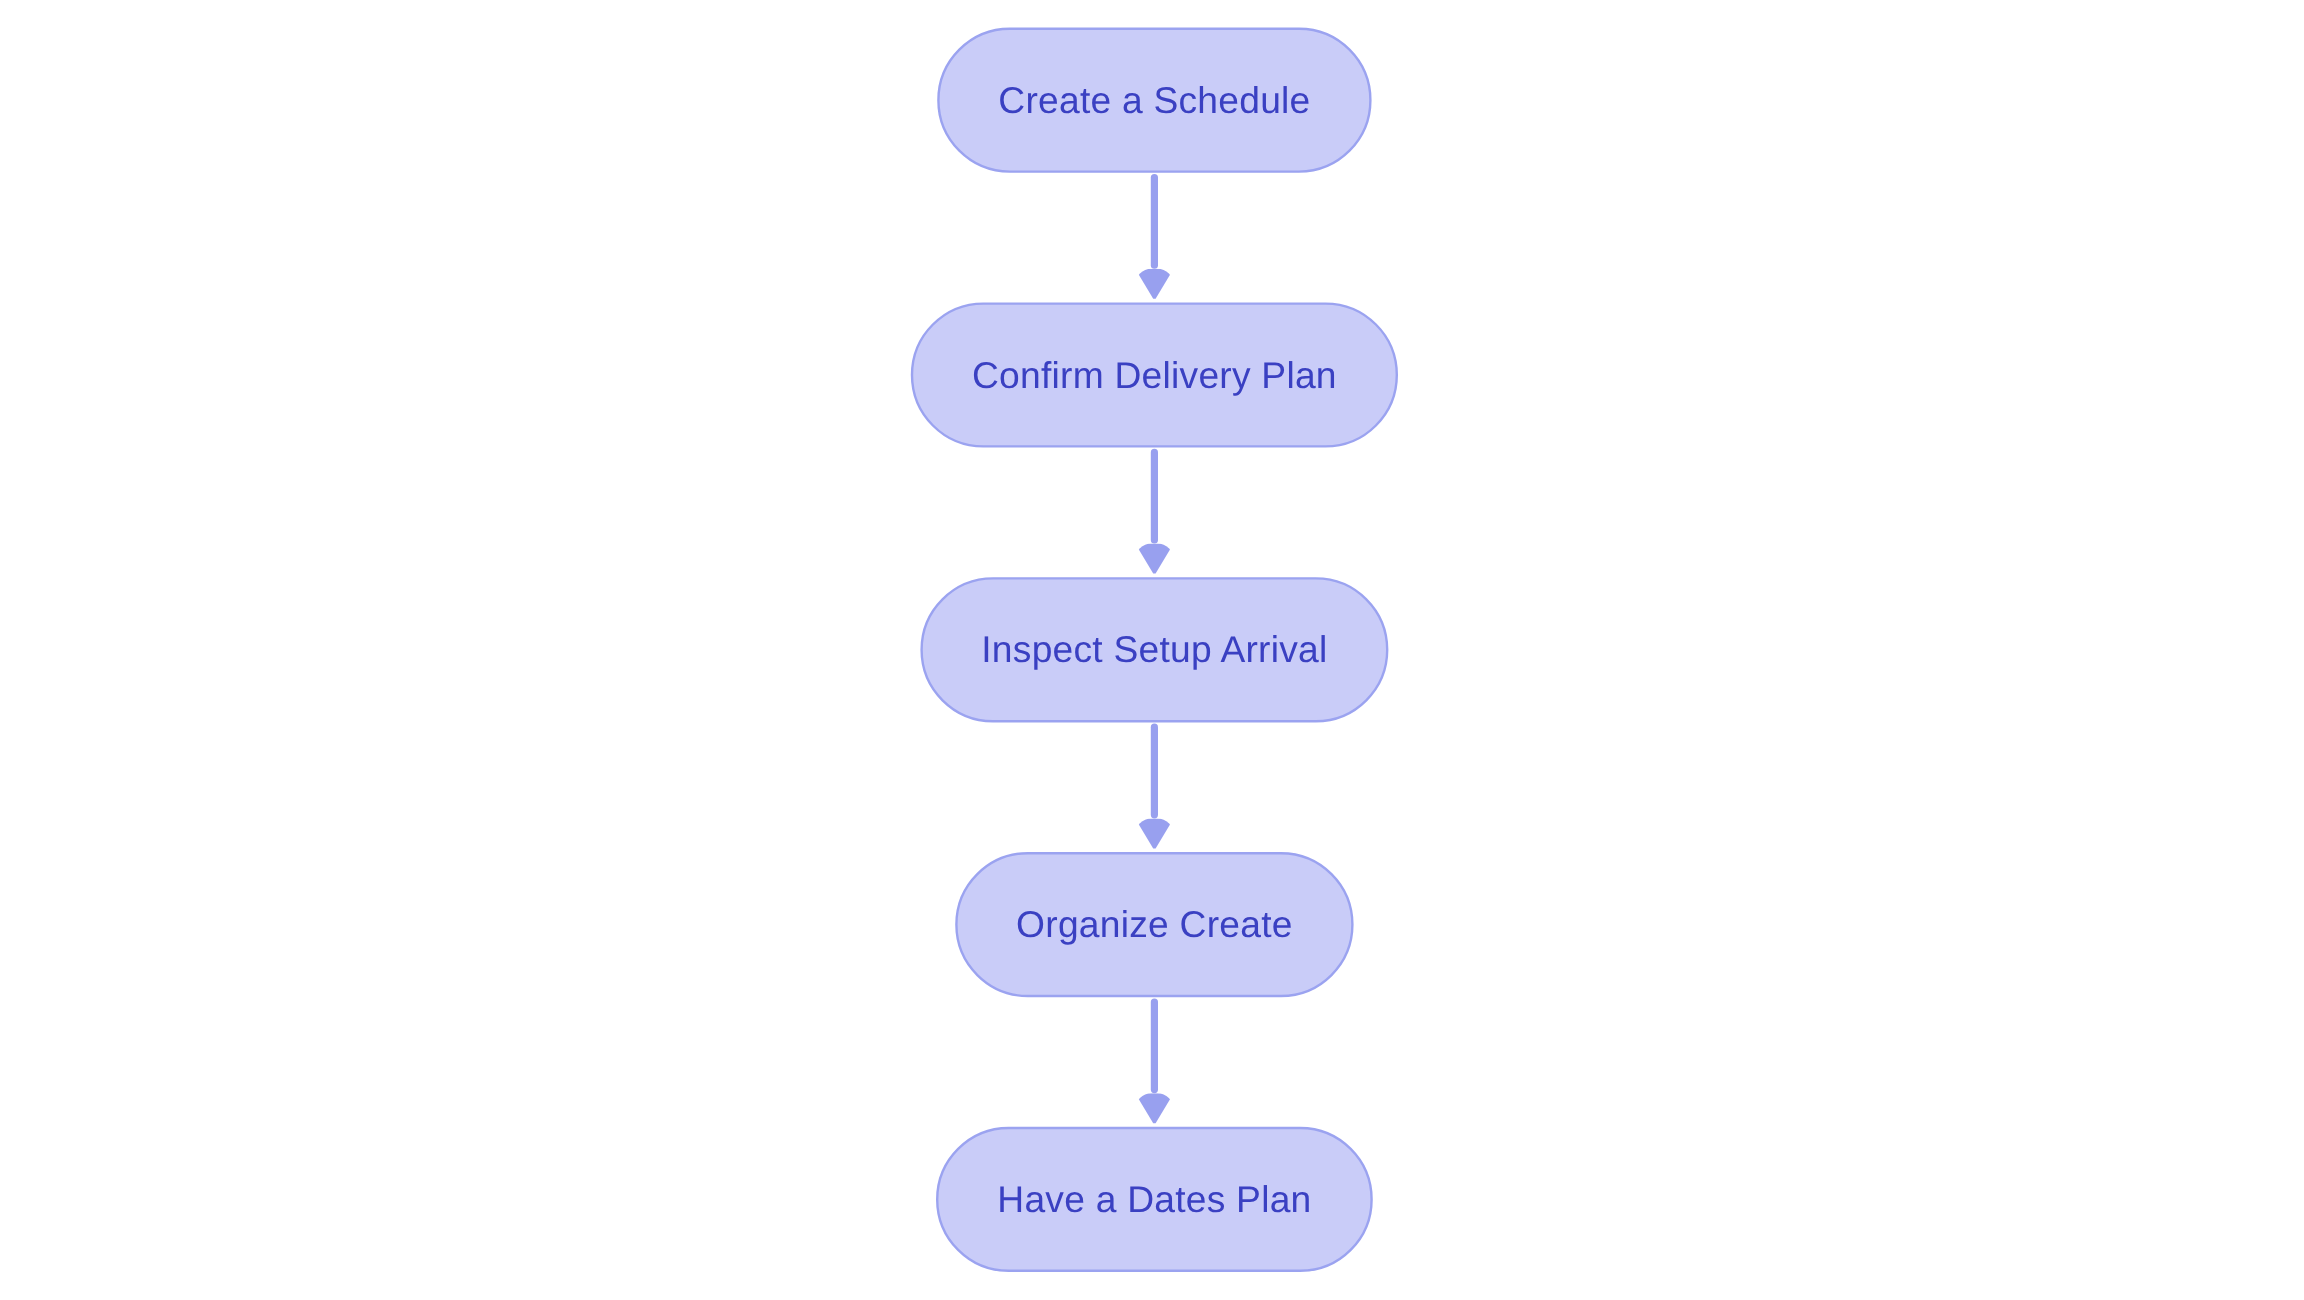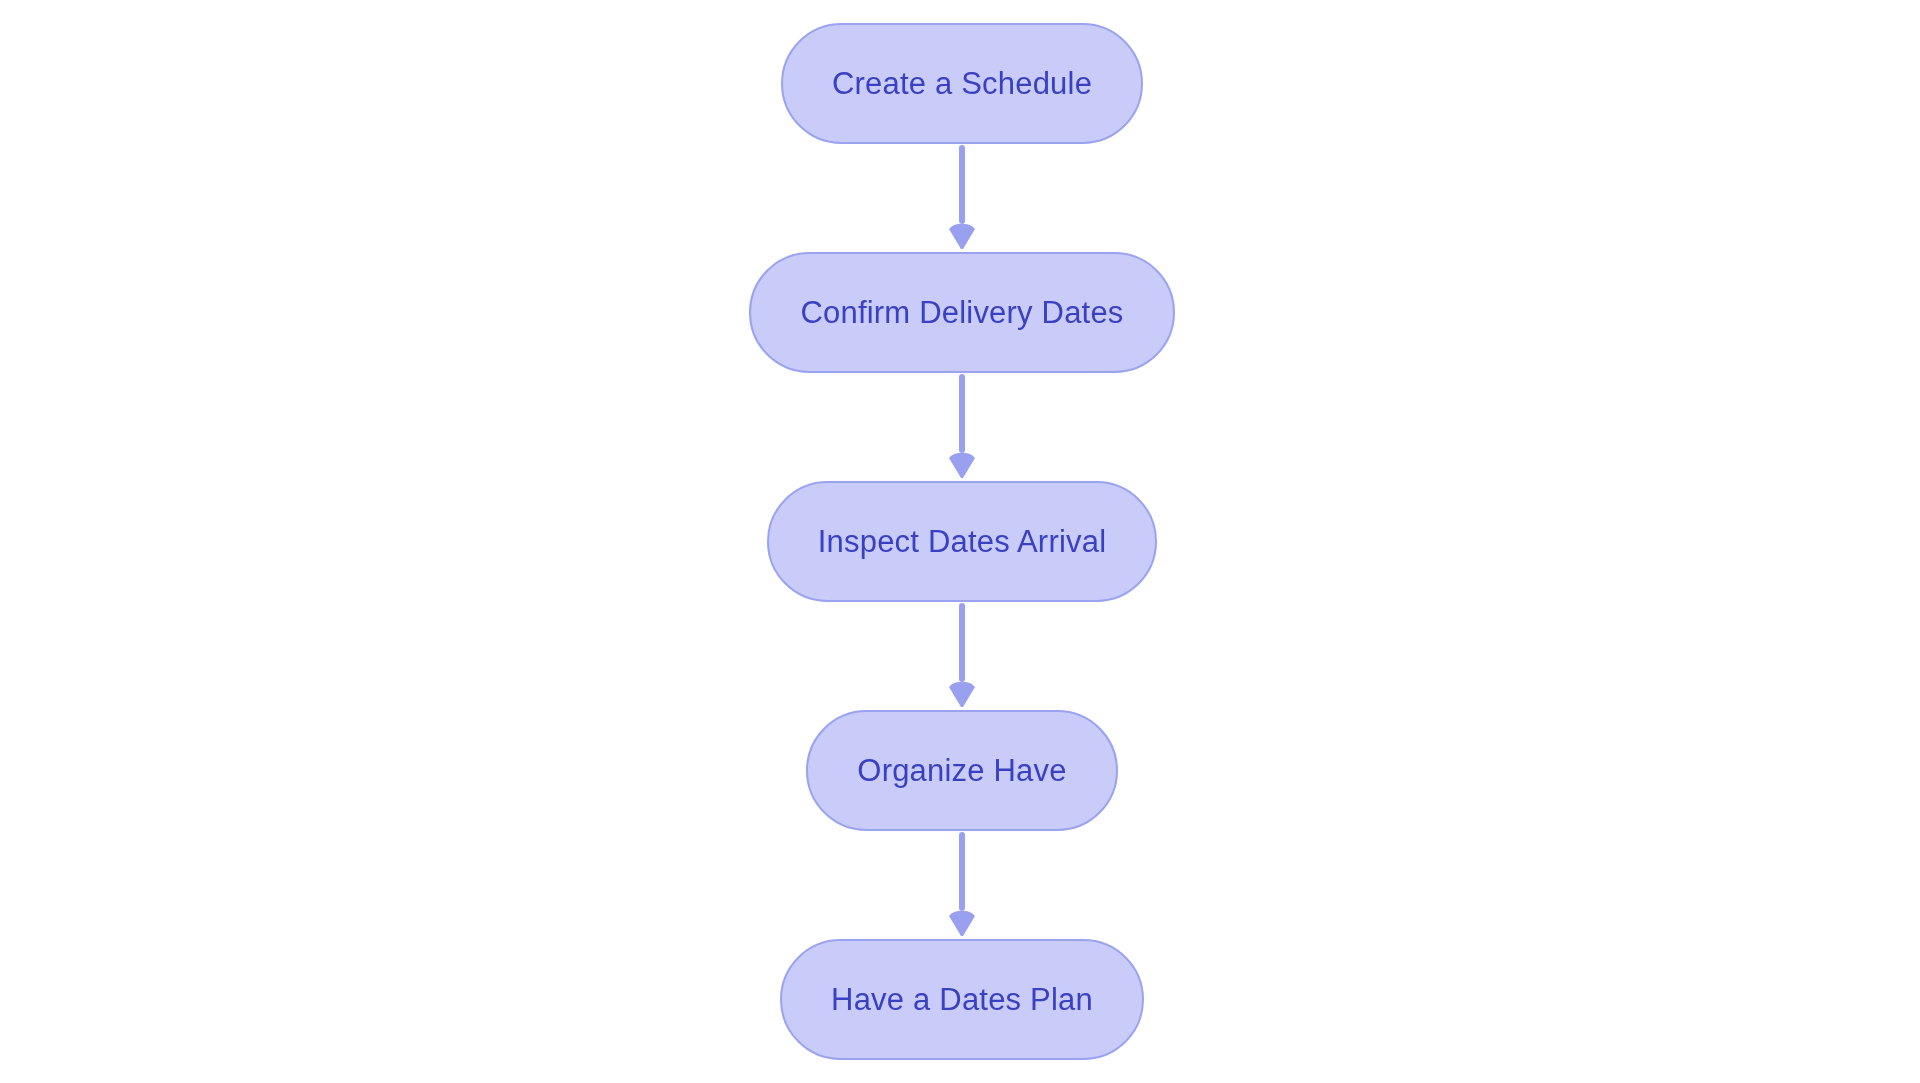--- a/index.html
+++ b/index.html
@@ -71,39 +71,39 @@
     <div class="flow-node">
       <span>Create a Schedule</span>
     </div>
 
     <div class="flow-arrow">
       <div class="shaft"></div>
       <div class="head"></div>
     </div>
 
     <div class="flow-node">
-      <span>Confirm Delivery Dates</span>
+      <span>Confirm Delivery Plan</span>
     </div>
 
     <div class="flow-arrow">
       <div class="shaft"></div>
       <div class="head"></div>
     </div>
 
     <div class="flow-node">
-      <span>Inspect Dates Arrival</span>
+      <span>Inspect Setup Arrival</span>
     </div>
 
     <div class="flow-arrow">
       <div class="shaft"></div>
       <div class="head"></div>
     </div>
 
     <div class="flow-node">
-      <span>Organize Have</span>
+      <span>Organize Create</span>
     </div>
 
     <div class="flow-arrow">
       <div class="shaft"></div>
       <div class="head"></div>
     </div>
 
     <div class="flow-node">
       <span>Have a Dates Plan</span>
     </div>

